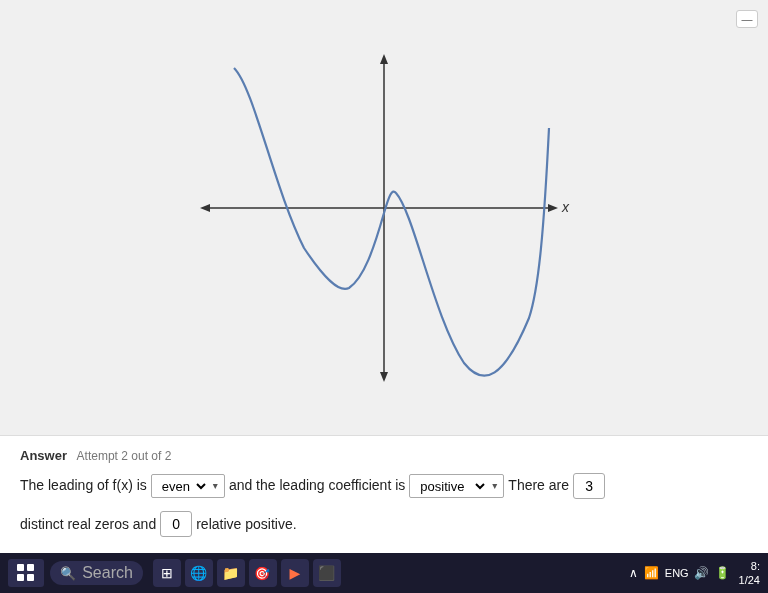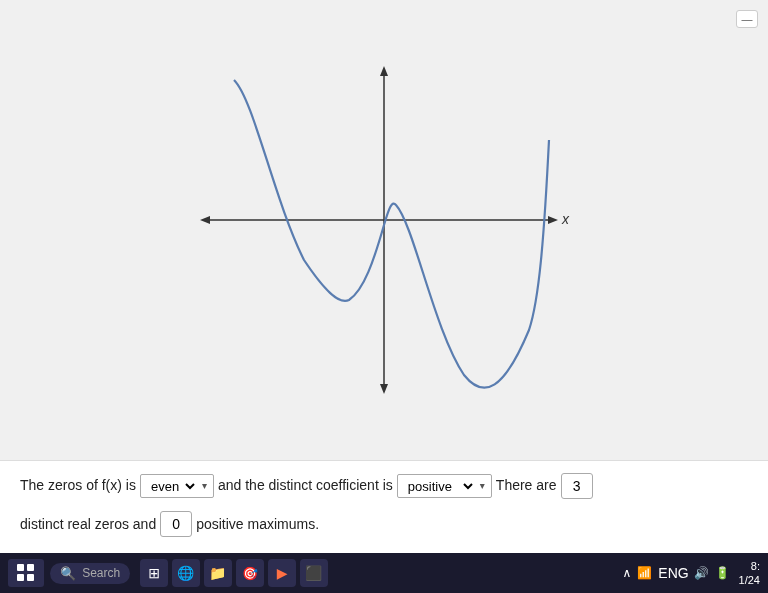--- a/index.html
+++ b/index.html
@@ -187,21 +187,21 @@
       align-items: center;
       background: #2d2d50;
       border-radius: 16px;
       padding: 3px 10px;
       gap: 6px;
       cursor: pointer;
     }
 
     .taskbar-search-text {
       color: #aaa;
-      font-size: 12px;
+      font-size: 16px;
     }
 
     .taskbar-apps {
       display: flex;
       align-items: center;
       gap: 4px;
       margin-left: 4px;
     }
 
     .taskbar-app-icon {
@@ -235,21 +235,21 @@
     }
 
     .taskbar-icon-item {
       color: white;
       font-size: 12px;
       cursor: pointer;
     }
 
     .eng-text {
       color: white;
-      font-size: 14px;
+      font-size: 11px;
     }
   </style>
 </head>
 <body>
 
 <div class="main-content">
 
   <div class="graph-area">
     <div class="graph-container">
       <svg class="graph-svg" viewBox="0 0 420 340">
@@ -283,50 +283,54 @@
 
       </svg>
     </div>
 
     <div class="collapse-btn">
       <span style="font-size:11px; color:#555;">—</span>
     </div>
   </div>
 
   <div class="answer-section">
+    <div class="answer-header">
+      <strong>Answer</strong>
+      <span class="attempt">Attempt 2 out of 2</span>
+    </div>
 
     <div class="answer-row">
-      <span>The zeros of f(x) is</span>
+      <span>The leading of f(x) is</span>
       <div class="select-box">
         <select>
           <option value="even" selected="">even</option>
           <option value="odd">odd</option>
         </select>
         <span style="font-size:10px; color:#555;">▾</span>
       </div>
-      <span>and the distinct coefficient is</span>
+      <span>and the leading coefficient is</span>
       <div class="select-box">
         <select>
           <option value="positive" selected="">positive</option>
           <option value="negative">negative</option>
         </select>
         <span style="font-size:10px; color:#555;">▾</span>
       </div>
       <span>There are</span>
       <div class="input-box">
         <input type="text" value="3" style="">
       </div>
     </div>
 
     <div class="answer-row2">
       <span>distinct real zeros and</span>
       <div class="input-box">
         <input type="text" value="0" style="">
       </div>
-      <span>positive maximums.</span>
+      <span>relative positive.</span>
     </div>
   </div>
 </div>
 
 <div class="taskbar">
 
   <div class="taskbar-start">
     <div class="taskbar-grid">
       <div class="taskbar-grid-dot"></div>
       <div class="taskbar-grid-dot"></div>

